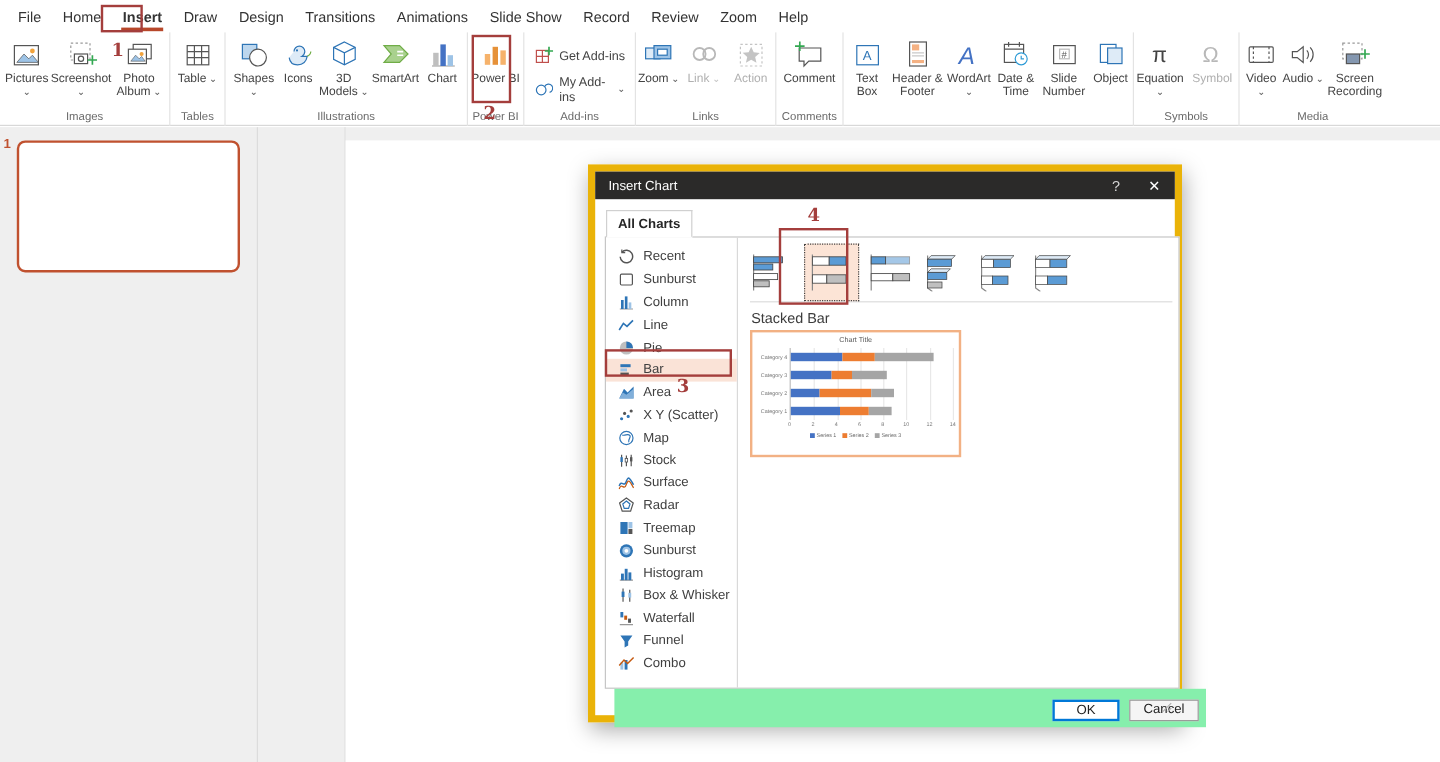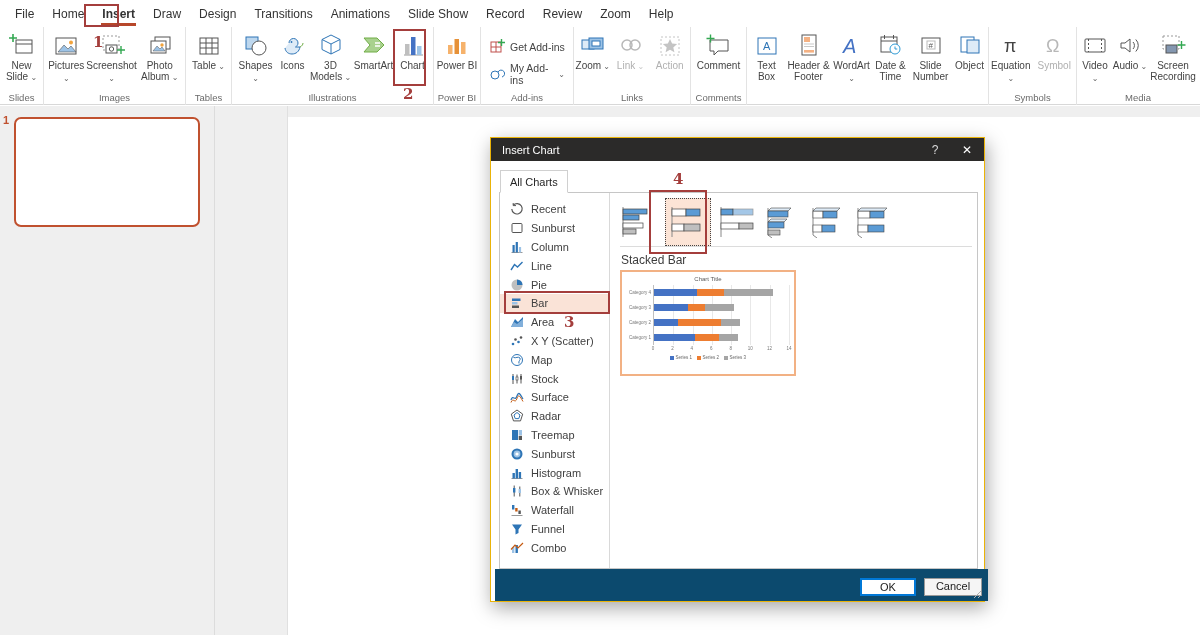--- a/index.html
+++ b/index.html
@@ -30,28 +30,28 @@
 
   
   .workspace { position:absolute; left:0; top:106px; width:1200px; height:529px; background:#efefef; }
   .thumb-panel { position:absolute; left:0; top:0; width:215px; height:529px; background:#efefef; border-right:1px solid #dcdcdc; }
   .slide-num { position:absolute; left:3px; top:8px; font-size:11px; color:#C0512F; font-weight:bold; }
   .thumb { position:absolute; left:14px; top:11px; width:186px; height:110px; background:#fff; border:2px solid #C0512F; border-radius:7px; }
   .canvas-margin { position:absolute; left:215px; top:0; width:73px; height:529px; background:#efefef; border-right:1px solid #e0e0e0; }
   .slide-canvas { position:absolute; left:288px; top:11px; width:912px; height:518px; background:#fff; }
 
   
-  .dialog { position:absolute; left:490px; top:137px; width:495px; height:465px; background:#fff; border:1px solid #eab308; box-shadow:2px 6px 18px rgba(0,0,0,.35); }
+  .dialog { position:absolute; left:490px; top:137px; width:495px; height:465px; background:#fff; border:6px solid #eab308; box-shadow:2px 6px 18px rgba(0,0,0,.35); }
   .dlg-titlebar { position:absolute; left:0; top:0; right:0; height:23px; background:#2b2a29; display:flex; align-items:center; }
   .dlg-title { color:#fff; font-size:11px; padding-left:11px; flex:1; }
   .dlg-help { color:#d8d8d8; font-size:12px; width:30px; text-align:center; }
   .dlg-close { color:#fff; font-size:12px; width:34px; text-align:center; }
-  .dlg-tab { position:absolute; left:9px; top:32px; height:23px; padding:0 9px; background:#fff; border:1px solid #d0d0d0; border-bottom:1px solid #fff; display:flex; align-items:center; font-size:11px; font-weight:normal; color:#262626; z-index:2; }
+  .dlg-tab { position:absolute; left:9px; top:32px; height:23px; padding:0 9px; background:#fff; border:1px solid #d0d0d0; border-bottom:1px solid #fff; display:flex; align-items:center; font-size:11px; font-weight:bold; color:#262626; z-index:2; }
   .dlg-content { position:absolute; left:8px; top:54px; width:479px; height:377px; border:1px solid #c6c6c6; background:#fff; }
-  .dlg-footer { position:absolute; left:4px; top:431px; width:493px; height:32px; background:#0c4a6e; }
+  .dlg-footer { position:absolute; left:16px; top:431px; width:493px; height:32px; background:#86efac; }
   .btn { position:absolute; font-size:11px; text-align:center; line-height:15px; cursor:default; }
   .btn-ok { left:365px; top:9px; width:56px; height:18px; background:#fff; border:2px solid #0078D7; color:#222; }
   .btn-cancel { left:429px; top:9px; width:58px; height:18px; background:#f5f5f5; border:1px solid #9a9a9a; color:#222; }
   .grip { position:absolute; right:2px; bottom:2px; width:9px; height:9px; }
 
   
   .cat-list { position:absolute; left:0; top:0; width:110px; height:375px; padding-top:7px; border-right:1px solid #d9d9d9; }
   .cat-item { display:flex; align-items:center; height:18.8px; padding-left:10px; font-size:11px; color:#404040; cursor:default; }
   .cat-item .ci { width:14px; height:14px; margin-right:7px; flex:none; }
   .cat-item.selected { background:#FAE3D7; }
@@ -103,35 +103,20 @@
     <div class="mtab">Animations</div>
     <div class="mtab">Slide Show</div>
     <div class="mtab">Record</div>
     <div class="mtab">Review</div>
     <div class="mtab">Zoom</div>
     <div class="mtab">Help</div>
   </div>
 
   <div class="ribbon">
 
-    <div class="rgroup" style="width:44px">
-      <div class="rgroup-buttons">
-        <div class="rbtn dd">
-          <span class="ricon">
-              <svg width="26" height="26">
-                <rect x="7" y="7" width="16" height="13" fill="#fff" stroke="#555"></rect>
-                <path d="M7 11h16" stroke="#555"></path>
-                <path d="M4 1v8M0 5h8" stroke="#33A852" stroke-width="1.6"></path>
-              </svg>
-            </span>
-          <span class="rlabel">New Slide</span>
-        </div>
-      </div>
-      <div class="rgroup-label">Slides</div>
-    </div>
 
     <div class="rgroup" style="width:142px">
       <div class="rgroup-buttons">
         <div class="rbtn dd" style="width:45px">
           <span class="ricon">
               <svg width="26" height="26">
                 <rect x="3" y="5" width="20" height="16" fill="#fff" stroke="#555"></rect>
                 <circle cx="18" cy="9.5" r="2" fill="#F2A33C"></circle>
                 <path d="M5 19l6-7 4 4 3-3 5 6z" fill="#9DC3E6" stroke="#555" stroke-width=".6"></path>
               </svg>

